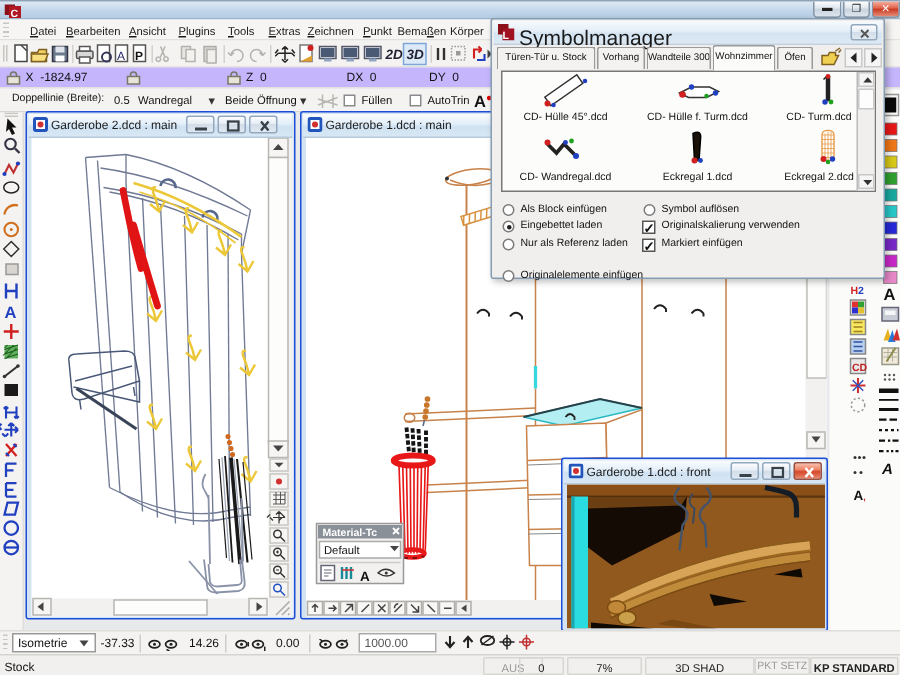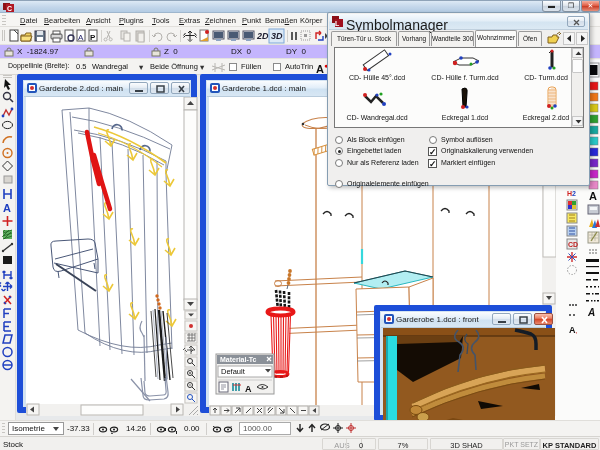--- a/index.html
+++ b/index.html
@@ -22,21 +22,21 @@
 #coordbar{left:0;top:45px;width:600px;height:14px;background:#c4b5fd;border-bottom:1px solid #e4e2de;font-size:8.5px;}
 #toolbar2{left:0;top:59px;width:600px;height:16px;background:#f4f3f1;border-bottom:1px solid #d8d6d2;font-size:8.5px;}
 .tbtxt{position:absolute;top:3px;white-space:nowrap;color:#111;font-size:8.5px;}
 .vsep{position:absolute;top:2px;width:1px;height:12px;background:#d0cecb;}
 .chk{position:absolute;top:4px;width:8px;height:8px;border:1px solid #8a8a8a;background:#fff;}
 
 #lefttools{left:0;top:75px;width:16px;height:345px;background:#f4f3f1;border-right:1px solid #e0dedb;}
 
 #mdi{left:16px;top:75px;width:584px;height:345px;background:#e7e9eb;}
 
-.cwin{position:absolute;border:6px solid #1d4ed8;background:#d3e3f2;border-radius:2px;}
+.cwin{position:absolute;border:1px solid #1d4ed8;background:#d3e3f2;border-radius:2px;}
 .cwin .ctitle{position:absolute;left:1px;top:1px;right:1px;height:16px;background:linear-gradient(#fafcfe,#e2eef9 45%,#cfe2f2 55%,#d8e7f4);border-bottom:1px solid #b8cbdc;}
 .cwin .ctext{position:absolute;left:16px;top:4px;font-size:8px;color:#1a1a1a;white-space:nowrap;}
 .cwin .cicon{position:absolute;left:4px;top:3px;width:10px;height:10px;}
 .cwin .ccontent{position:absolute;background:#fff;}
 .wbtn{position:absolute;top:2px;width:19px;height:12px;border:1px solid #93a8bd;border-radius:2px;background:linear-gradient(#fcfdfe,#e6edf4 45%,#d2dde9 50%,#e0e9f2);}
 .wbtn svg{position:absolute;left:0;top:0;}
 .wbtn.red{background:linear-gradient(#f8c0ae,#ee8468 40%,#d6492a 55%,#e8876d);border-color:#9a5040;}
 .sbthumb{position:absolute;background:#fdfdfd;border:1px solid #c8c8c8;border-radius:1px;}
 .sbbtn{position:absolute;background:#f5f5f5;border:1px solid #c8c8c8;text-align:center;color:#333;}
 

